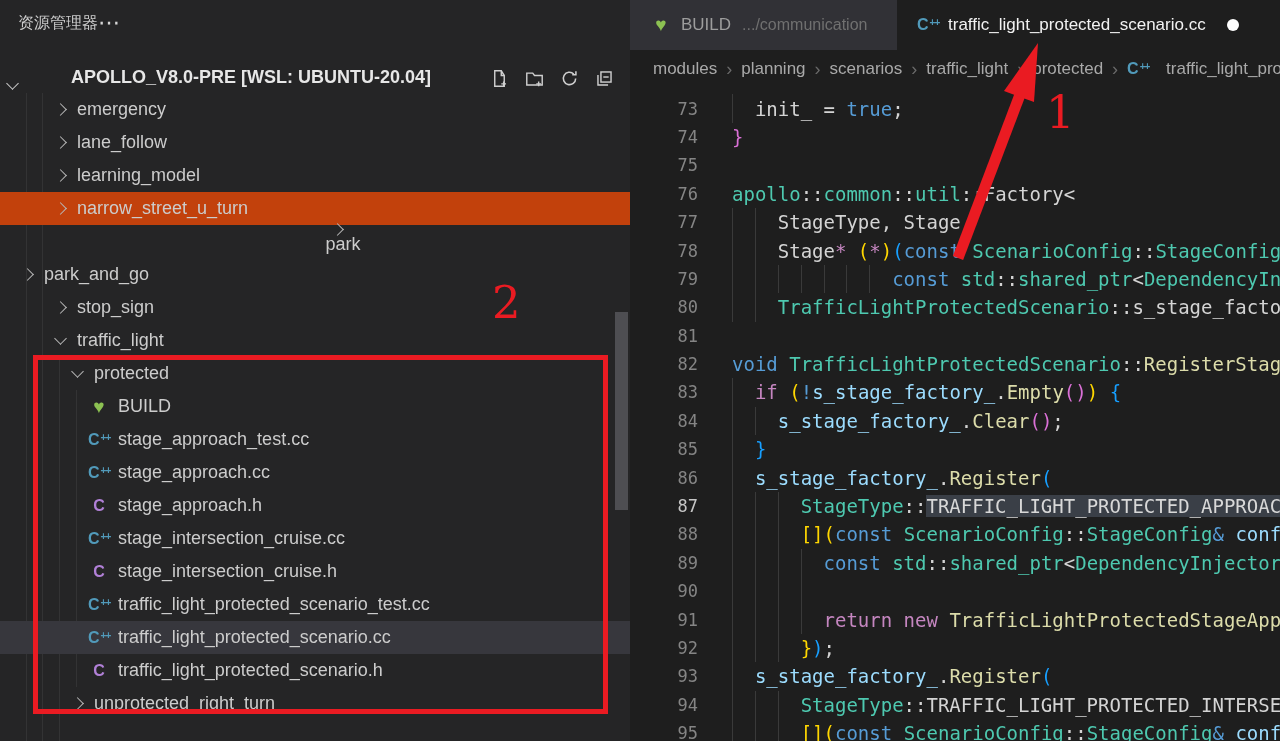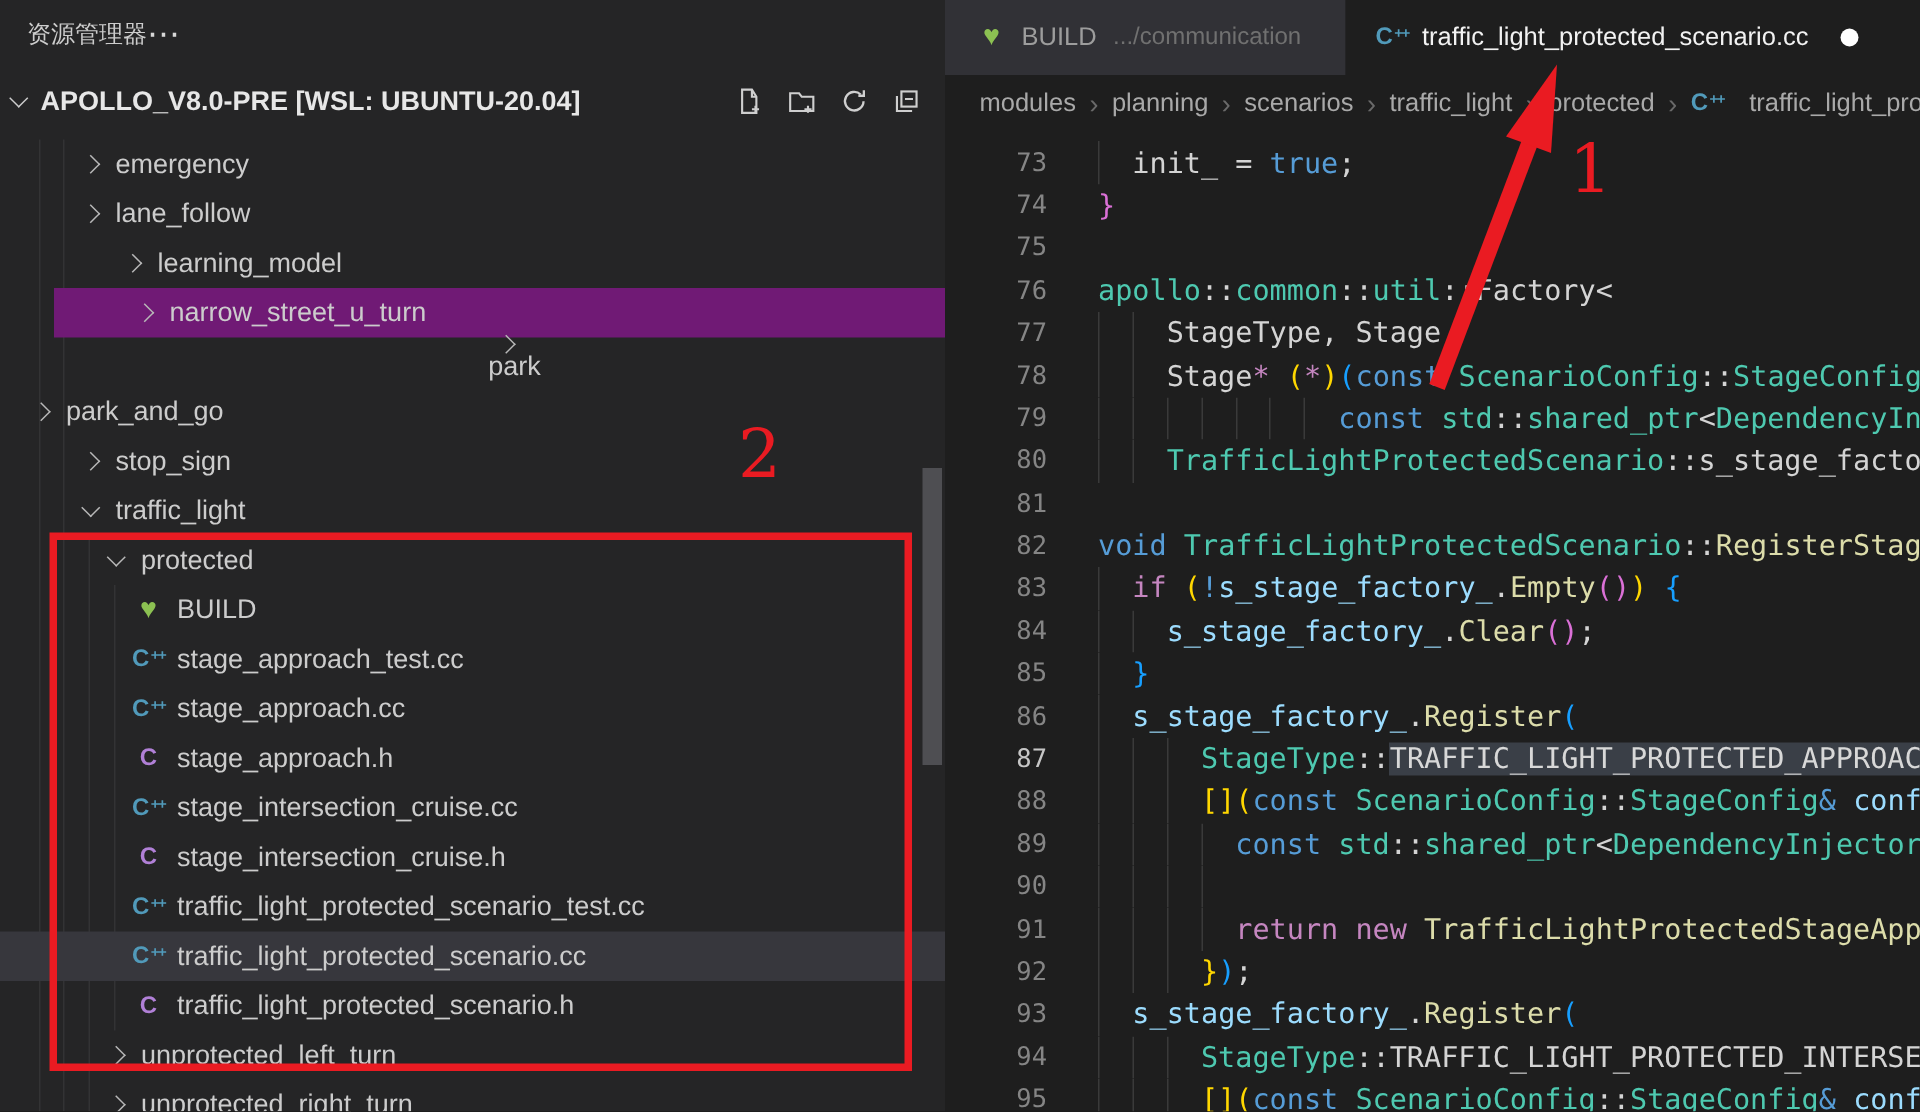--- a/index.html
+++ b/index.html
@@ -5,31 +5,31 @@
   * { margin:0; padding:0; box-sizing:border-box; }
   html,body { width:1280px; height:741px; overflow:hidden; background:#1e1e1e;
               font-family:"Liberation Sans", sans-serif; }
   .app { position:relative; width:1280px; height:741px; background:#1e1e1e; overflow:hidden; }
 
   
   .sidebar { position:absolute; left:0; top:0; width:630px; height:741px; background:#252526; overflow:hidden; }
   .sb-title-row { height:46px; display:flex; align-items:center; justify-content:flex-start;
                   padding:0 24px 0 18px; color:#cccccc; font-size:16px; }
   .more { color:#d7d7d7; font-size:22px; letter-spacing:2px; line-height:10px; cursor:pointer; }
-  .sb-header { height:42px; display:flex; align-items:center; padding:0 16px 0 6px; color:#e7e7e7; }
+  .sb-header { height:42px; display:flex; align-items:flex-end; padding:0 16px 0 6px; color:#e7e7e7;gap:44px; }
   .ws-chev { width:9px; height:9px; border-right:1.8px solid #cccccc; border-bottom:1.8px solid #cccccc;
              transform:rotate(45deg); margin:-4px 10px 0 2px; flex:none; }
   .ws-name { font-size:18px; font-weight:bold; flex:1 1 auto; white-space:nowrap; overflow:hidden; }
   .sb-actions { display:flex; gap:16px; align-items:center; flex:none; }
   .sb-actions svg { display:block; cursor:pointer; }
 
   .tree { position:absolute; left:0; top:93px; width:630px; }
   .row { height:33px; display:flex; align-items:center; color:#cccccc; font-size:18px;
          white-space:nowrap; cursor:pointer; }
-  .row.hover { background:#701a75;margin-left:36px; }
+  .row.hover { background:#c2410c; }
   .row.selected { background:#37373d; }
   .chev { width:9px; height:9px; border-right:1.8px solid #b8b8b8; border-bottom:1.8px solid #b8b8b8;
           transform:rotate(-45deg); margin-right:12px; flex:none; }
   .chev.exp { transform:rotate(45deg); margin-top:-5px; }
   .fi { width:22px; flex:none; margin-right:8px; font-weight:bold; text-align:center; }
   .fi.bazel { color:#8cc152; font-size:19px; }
   .fi.cpp { color:#519aba; font-size:16px; font-family:"Liberation Sans",sans-serif; }
   .fi.h   { color:#b180d7; font-size:16px; }
   .fi .pp { font-size:10px; vertical-align:4px; letter-spacing:-1px; margin-left:1px; font-style:normal; }
   .lab { overflow:hidden; }
@@ -118,21 +118,21 @@
 
     <div class="tree" id="tree">
         <div class="row" style="padding-left: 56px;">
           <span class="chev"></span>
           <span class="lab">emergency</span>
         </div>
         <div class="row" style="padding-left: 56px;">
           <span class="chev"></span>
           <span class="lab">lane_follow</span>
         </div>
-        <div class="row" style="padding-left: 84px; text-align: center;">
+        <div class="row" style="padding-left: 56px; text-align: center;">
           <span class="chev"></span>
           <span class="lab">learning_model</span>
         </div>
         <div class="row hover" style="padding-left: 56px;">
           <span class="chev"></span>
           <span class="lab">narrow_street_u_turn</span>
         </div>
         <div class="row" style="padding-left: 56px; flex-direction: column;">
           <span class="chev"></span>
           <span class="lab">park</span>
@@ -181,24 +181,20 @@
           <span class="fi cpp">C<i class="pp">++</i></span>
           <span class="lab">traffic_light_protected_scenario_test.cc</span>
         </div>
         <div class="row selected" style="padding-left: 88px;">
           <span class="fi cpp">C<i class="pp">++</i></span>
           <span class="lab">traffic_light_protected_scenario.cc</span>
         </div>
         <div class="row" style="padding-left: 88px;">
           <span class="fi h">C</span>
           <span class="lab">traffic_light_protected_scenario.h</span>
-        </div>
-        <div class="row" style="padding-left: 73px;">
-          <span class="chev"></span>
-          <span class="lab">unprotected_left_turn</span>
         </div>
         <div class="row" style="padding-left: 73px;">
           <span class="chev"></span>
           <span class="lab">unprotected_right_turn</span>
         </div>
       </div>
     <div class="sb-scroll"></div>
   </aside>
 
   <main class="editor">

